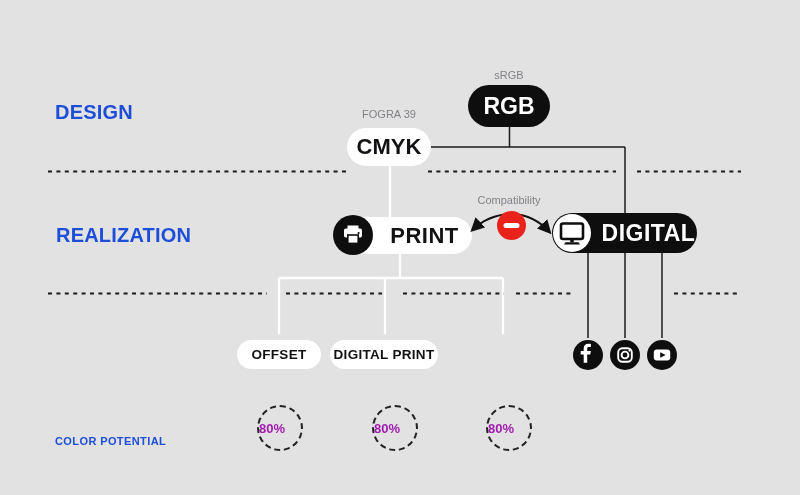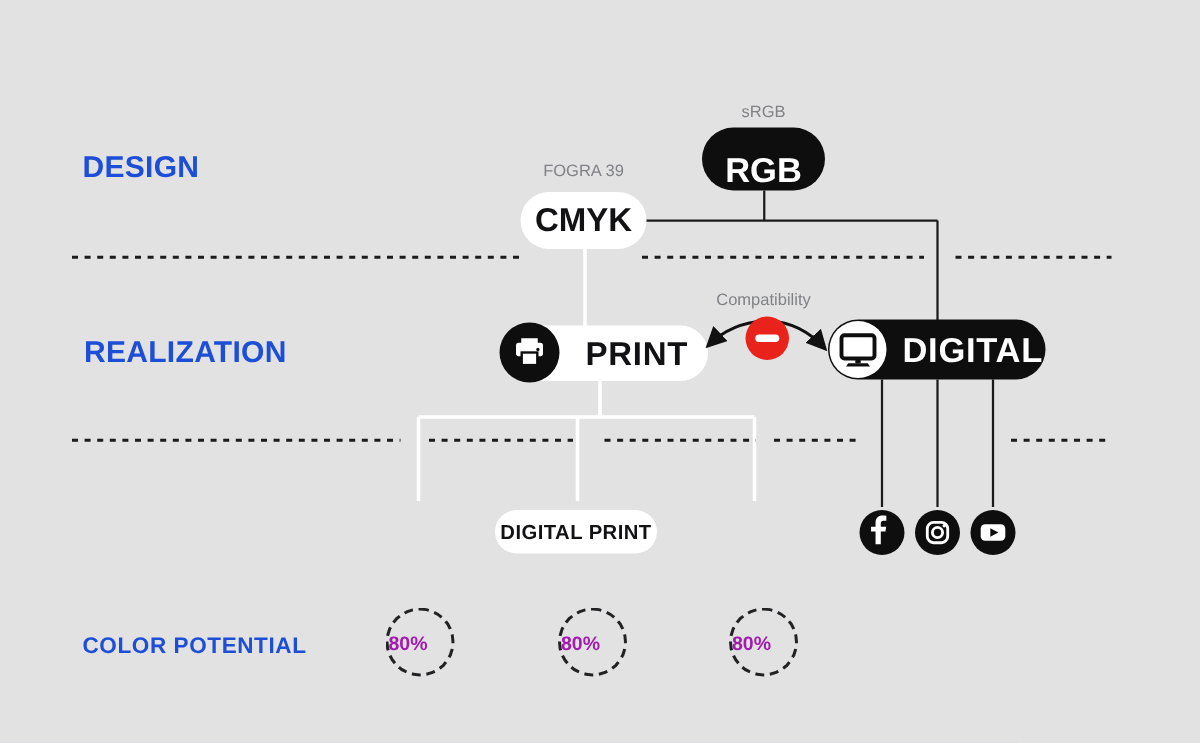--- a/index.html
+++ b/index.html
@@ -6,21 +6,21 @@
   body{font-family:"Liberation Sans", sans-serif; background:#cfcfd1;}
   .canvas{
     position:relative; width:800px; height:495px; overflow:hidden;
     background:#e2e2e3; margin:0 auto;
   }
   svg.overlay{position:absolute; inset:0; width:800px; height:495px; pointer-events:none;}
   .row-label{
     position:absolute; color:#1d4ed8; font-weight:700; font-size:20px; line-height:1;
     letter-spacing:.2px; white-space:nowrap;
   }
-  .row-label.small{font-size:15px; letter-spacing:.4px;}
+  .row-label.small{font-size:11px; letter-spacing:.4px;margin-top:13px;}
   .tag{
     position:absolute; color:#818286; font-size:11px; line-height:1;
     text-align:center; white-space:nowrap;
   }
   .pill{
     position:absolute; display:flex; align-items:center; justify-content:center;
     background:#ffffff; color:#121214; font-weight:700; white-space:nowrap;
     box-sizing:border-box; z-index:2;
   }
   .pill.dark{background:#0e0e0f; color:#ffffff;}
@@ -79,21 +79,21 @@
       <path d="M516,293.5 L571,293.5" fill="none"></path>
       <path d="M674,293.5 L741,293.5" fill="none"></path>
     </g>
   </svg>
 
   <div class="row-label" style="left:55px; top:102px;">DESIGN</div>
   <div class="row-label" style="left:56px; top:225px;">REALIZATION</div>
   <div class="row-label small" style="left:55px; top:423px;">COLOR POTENTIAL</div>
 
   <div class="tag" style="left:468px; width:82px; top:70px;">sRGB</div>
-  <div class="pill dark" style="left:468px; top:85px; width:82px; height:42px; border-radius:21px; font-size:23px;align-items:flex-end;">
+  <div class="pill dark" style="left:468px; top:85px; width:82px; height:42px; border-radius:21px; font-size:23px;">
     <span>RGB</span>
   </div>
 
   <div class="tag" style="left:347px; width:84px; top:109px;">FOGRA 39</div>
   <div class="pill" style="left:347px; top:128px; width:84px; height:38px; border-radius:19px; font-size:22px;">
     <span>CMYK</span>
   </div>
 
   <div class="pill" style="left:333px; top:217px; width:139px; height:37px; border-radius:18.5px; font-size:22px; padding-left:44px; letter-spacing:.5px;">
     <span>PRINT</span>
@@ -129,20 +129,23 @@
     <span>DIGITAL</span>
   </div>
   <div class="icon-circle light" style="left:553px; top:214px; width:38px; height:38px;">
     <svg width="38" height="38" viewBox="0 0 38 38">
       <rect x="8" y="9.5" width="22" height="15.5" rx="2" fill="none" stroke="#0e0e0f" stroke-width="2.6"></rect>
       <rect x="17.2" y="25" width="3.6" height="3.2" fill="#0e0e0f"></rect>
       <path d="M12.5,28.2 L25.5,28.2 L27,30.4 L11,30.4 Z" fill="#0e0e0f"></path>
     </svg>
   </div>
 
+  <div class="pill" style="left:237px; top:340px; width:84px; height:29px; border-radius:14.5px; font-size:13.5px; letter-spacing:.3px;">
+    <span>OFFSET</span>
+  </div>
   <div class="pill" style="left:330px; top:340px; width:108px; height:29px; border-radius:14.5px; font-size:13.5px; letter-spacing:.3px;">
     <span>DIGITAL PRINT</span>
   </div>
 
   <div class="icon-circle dark" style="left:573px; top:340px; width:30px; height:30px;">
     <svg width="30" height="30" viewBox="0 0 30 30">
       <path d="M17.9,7.1 h-1.9 c-1.3,0 -1.8,0.6 -1.8,1.7 v2.3 h3.6 l-0.5,3.3 h-3.1 v8.4 h-3.5 v-8.4 h-3 v-3.3 h3 v-2.7 c0,-3 1.9,-4.7 4.6,-4.7 0.9,0 1.9,0.1 2.6,0.2 Z" fill="#ffffff"></path>
     </svg>
   </div>
   <div class="icon-circle dark" style="left:610px; top:340px; width:30px; height:30px;">

